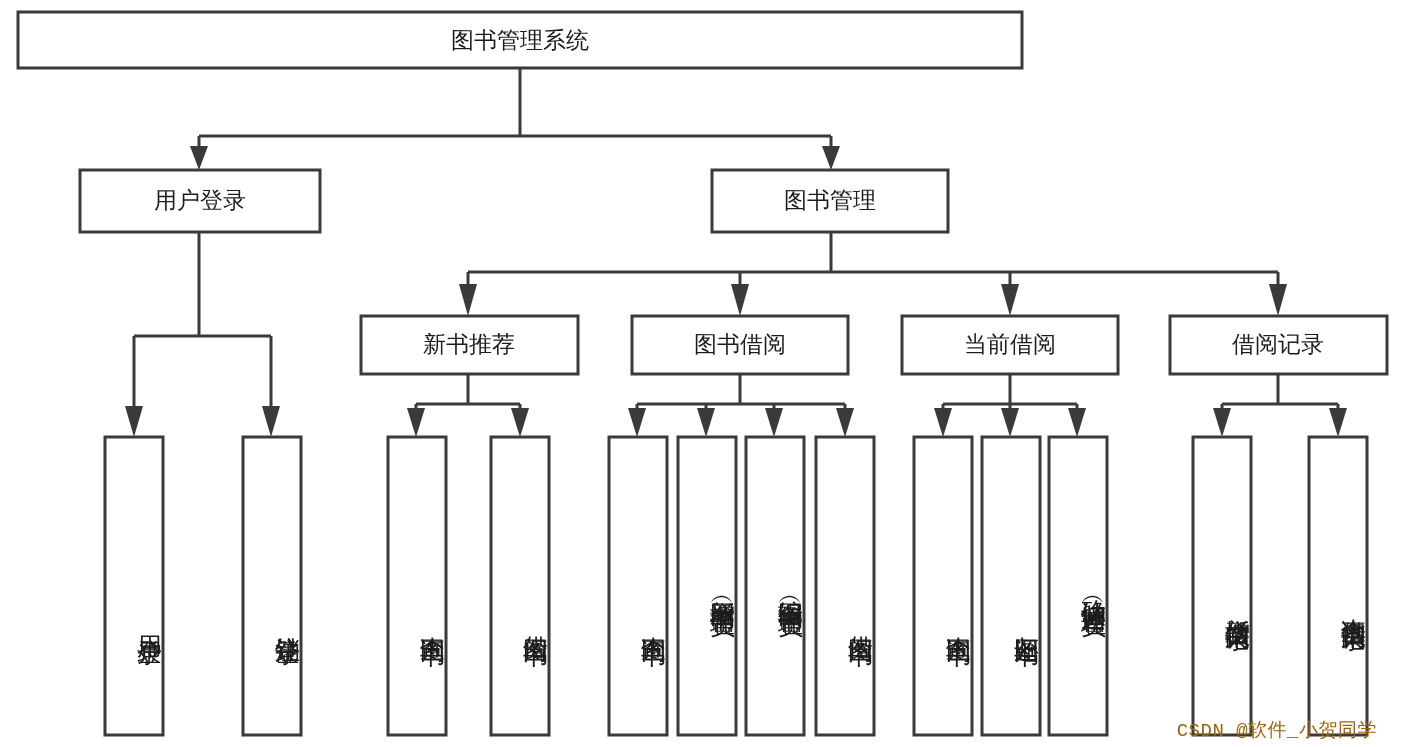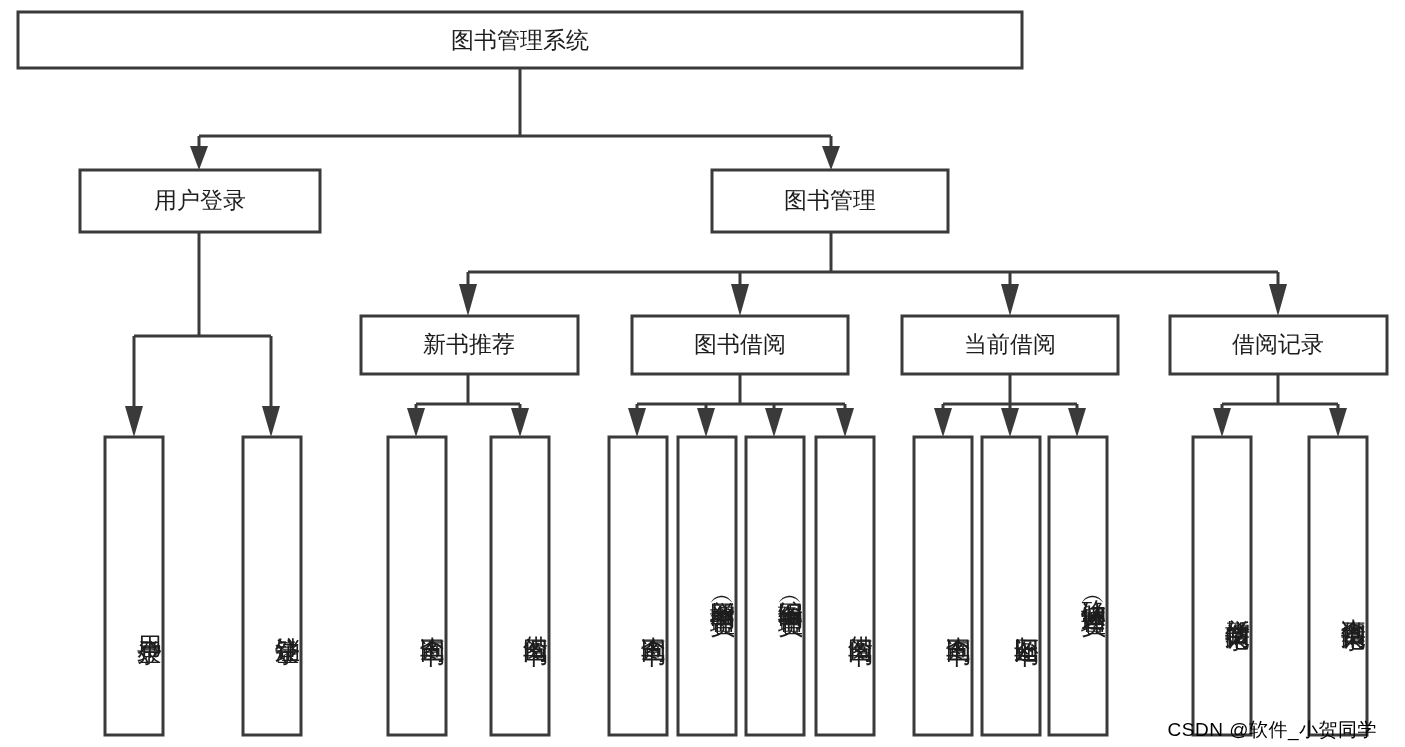--- a/index.html
+++ b/index.html
@@ -55,23 +55,23 @@
     white-space: nowrap;
     display: flex;
     align-items: flex-start;
     justify-content: center;
     pointer-events: none;
   }
   .watermark {
     position: absolute;
     right: 8px;
     bottom: 4px;
-    font-family: Liberation Sans, sans-serif;
+    font-family: Liberation Mono, monospace;
     font-size: 19px;
-    color: #000000;
+    color: #a16207;
     letter-spacing: 0.5px;
     white-space: nowrap;
   }
 </style>
 </head>
 <body>
 
 <div id="diagram-root">
 
   <svg width="1405" height="747" viewBox="0 0 1405 747" xmlns="http://www.w3.org/2000/svg">

